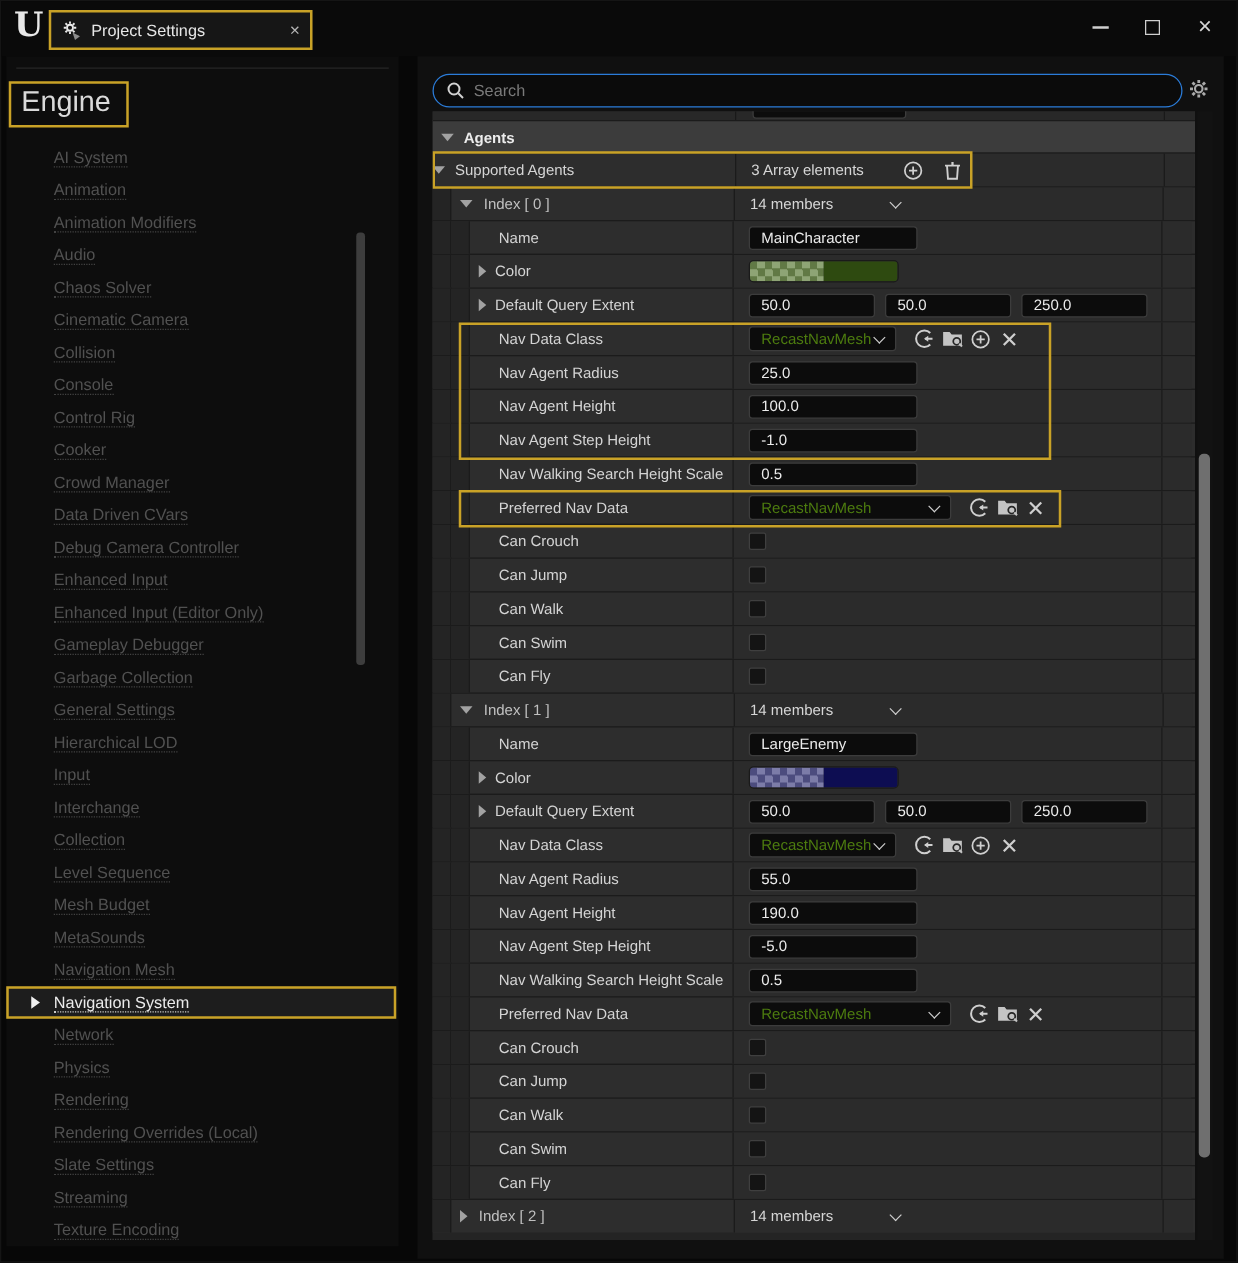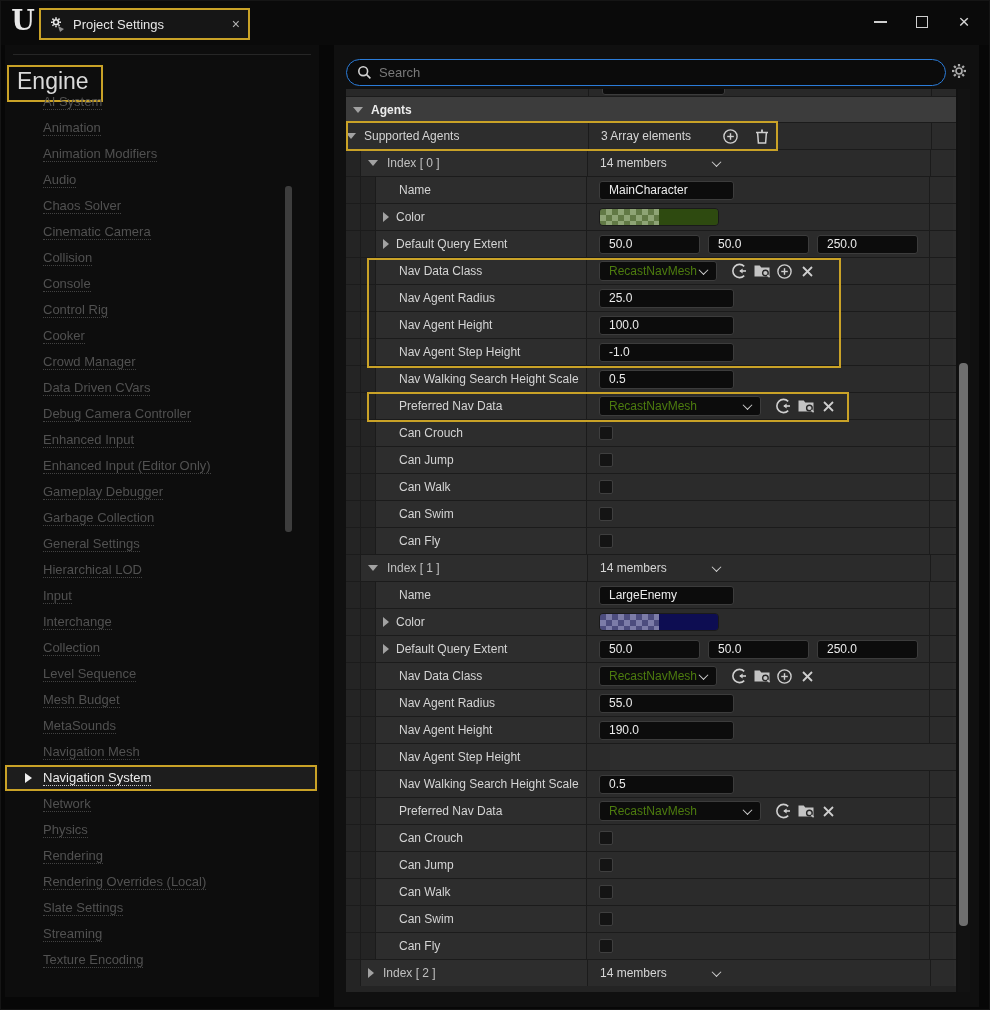--- a/index.html
+++ b/index.html
@@ -19,21 +19,21 @@
   .ctl-min { right:98px; } .ctl-max { right:56px; } .ctl-close { right:14px; }
   .glyph-min { width:13px; height:2px; background:#cfcfcf; }
   .glyph-max { width:12px; height:12px; border:1.5px solid #cfcfcf; }
   .glyph-close { color:#d5d5d5; font-size:19px; line-height:16px; }
 
   
   .sidebar { position:absolute; left:4px; top:44px; width:314px; height:952px; background:#0d0d0d; }
   .sb-line { position:absolute; top:9px; left:8px; right:8px; height:1px; background:#262626; }
   .engine-box { position:absolute; left:4px; top:22px; padding:1px 12px 5px 8px; outline:2px solid #c9a227; }
   .engine-heading { color:#dadada; font-size:23px; }
-  .sb-items { position:absolute; left:0; right:0; top:44px; }
+  .sb-items { position:absolute; left:0; right:0; top:68px; }
   .sb-item { height:26px; line-height:26px; padding-left:38px; font-size:13px; color:#515151;
              white-space:nowrap; position:relative; }
   .sb-item > span { border-bottom:1px dotted #424242; }
   .sb-item.selected { background:#1d1d1d; color:#ebebeb; outline:2px solid #c9a227; outline-offset:-2px; margin-right:2px; }
   .sb-item.selected > span { border-bottom:1px dotted #c9c9c9; }
   .sel-tri { position:absolute; left:20px; top:8px; width:0; height:0;
              border-top:5px solid transparent; border-bottom:5px solid transparent; border-left:7px solid #efefef; }
   .sb-scroll { position:absolute; left:280px; top:141px; width:7px; height:346px; background:#3d3d3d; border-radius:3px; }
 
   
@@ -637,20 +637,25 @@
           </div>
         <div class="endcol"></div>
       </div>
 
       <div class="row">
         <div class="rail"></div>
           <div class="rail"></div>
         <div class="name name-w2">
             <span class="lbl">Nav Agent Step Height</span>
           </div>
+        <div class="value">
+            <div class="tinput">
+              <span>-5.0</span>
+            </div>
+          </div>
         <div class="endcol"></div>
       </div>
 
       <div class="row">
         <div class="rail"></div>
           <div class="rail"></div>
         <div class="name name-w2">
             <span class="lbl">Nav Walking Search Height Scale</span>
           </div>
         <div class="value">

